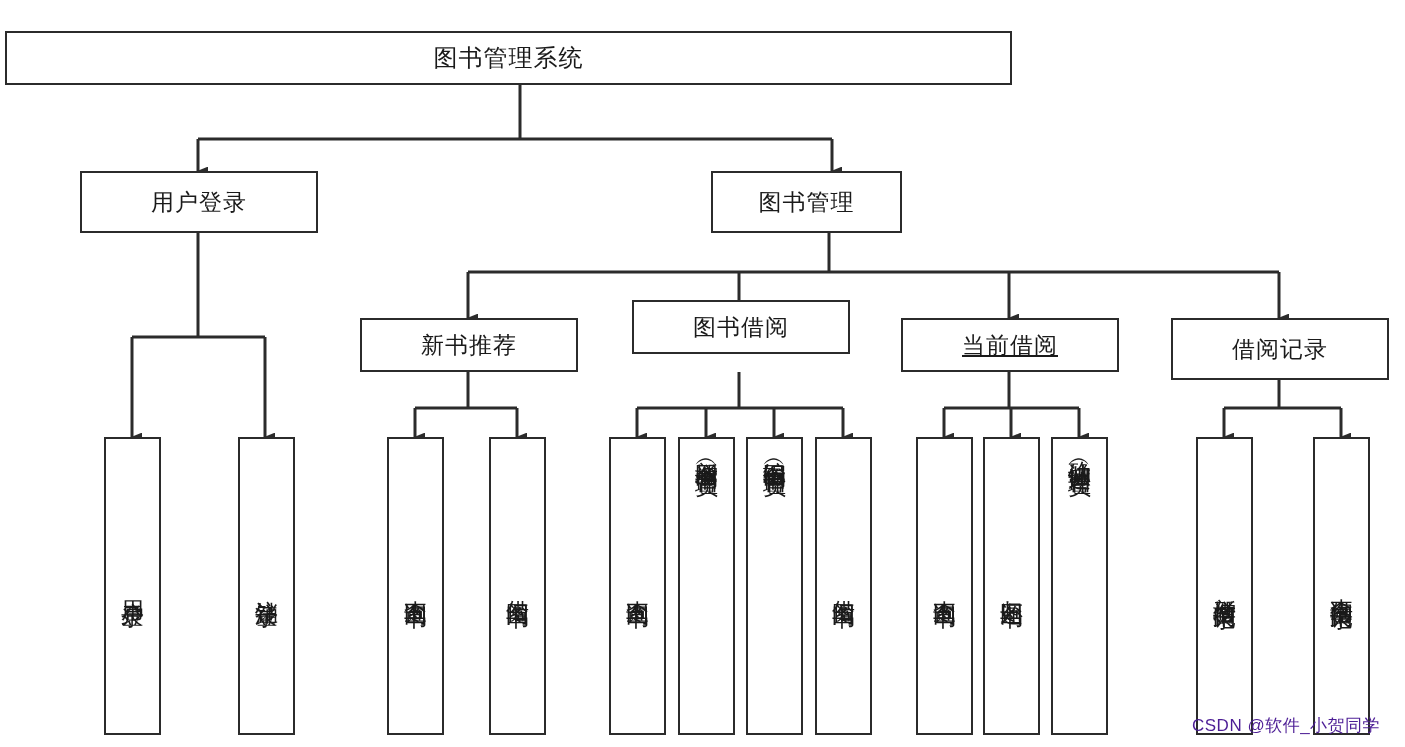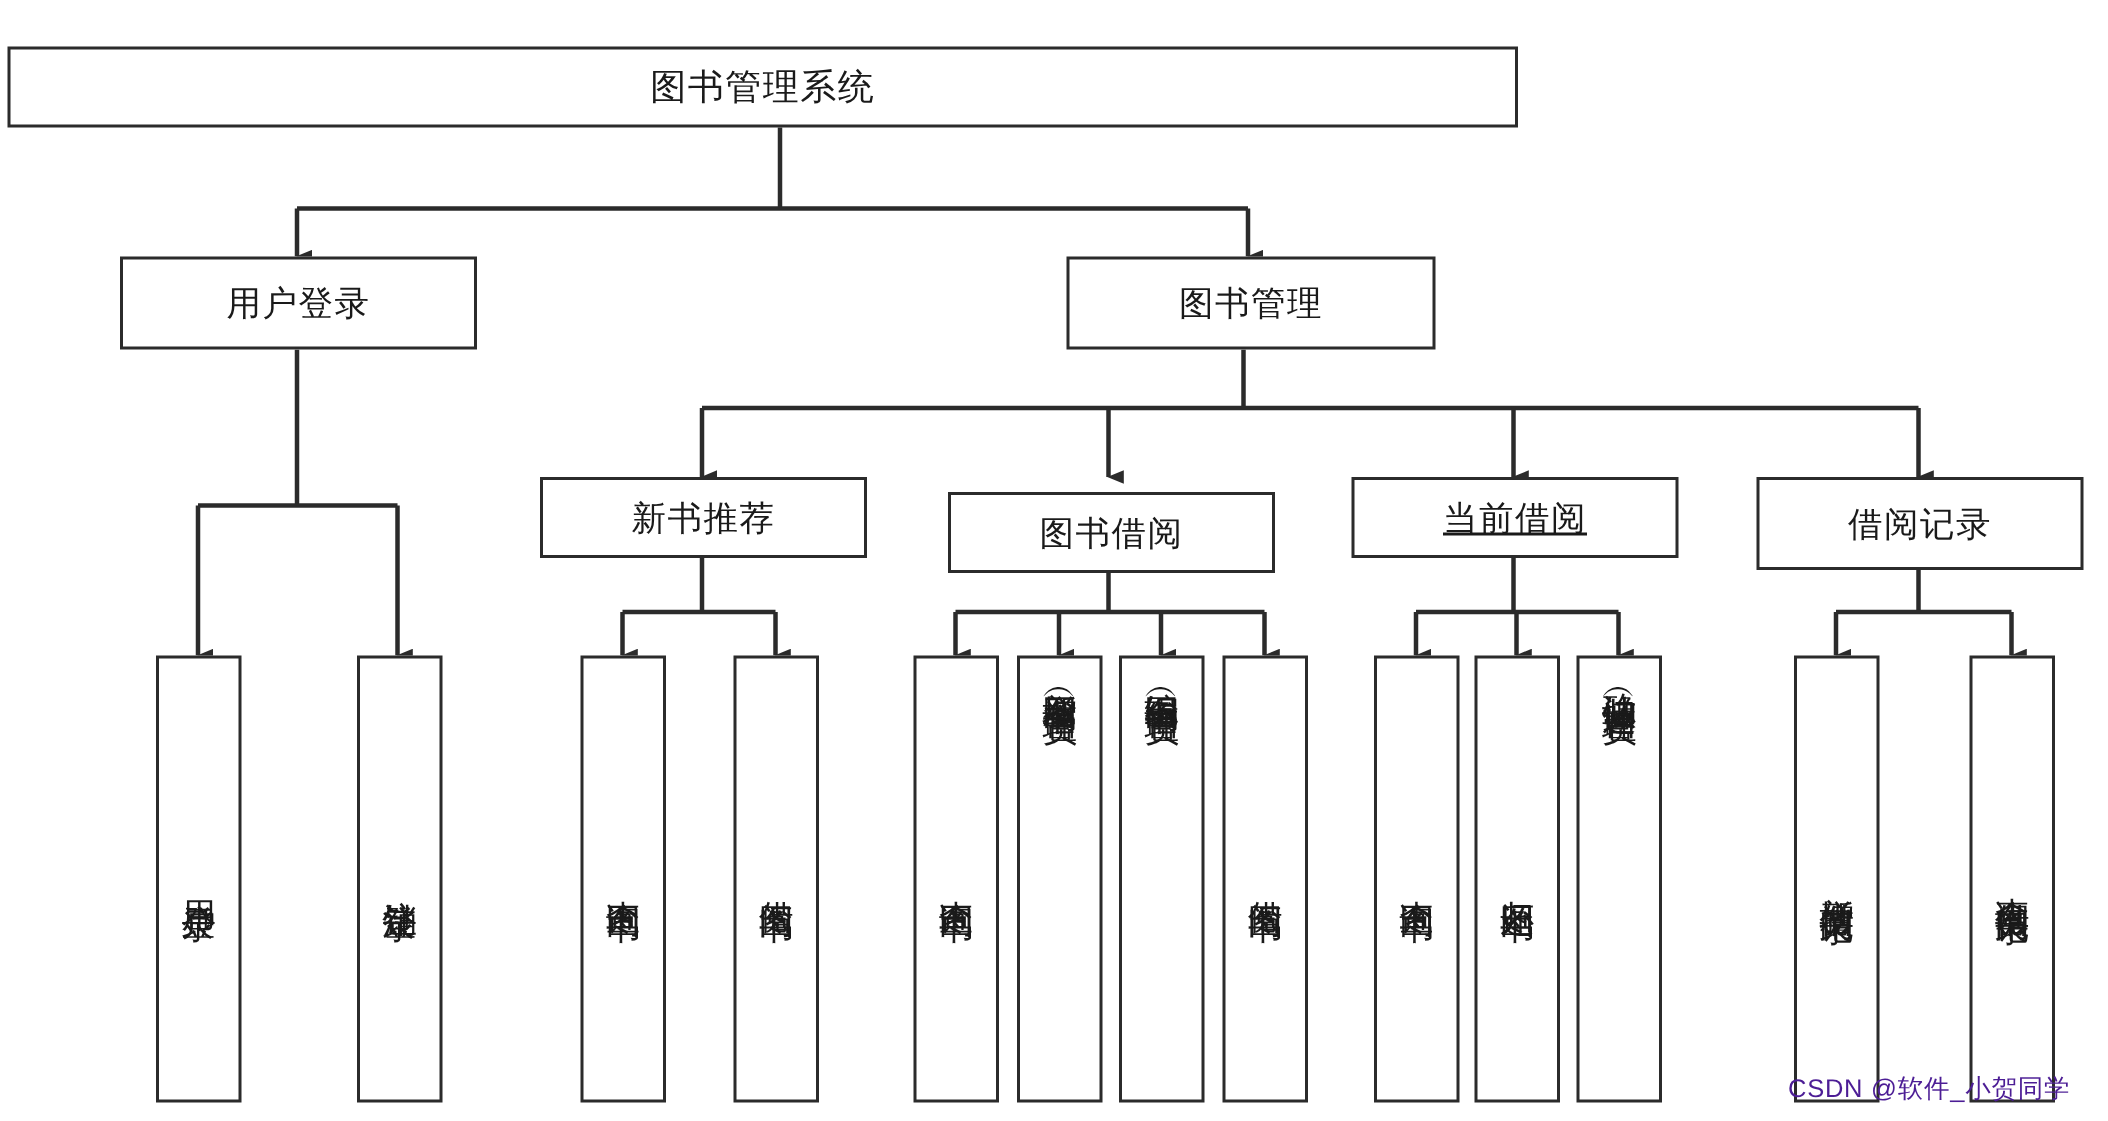--- a/index.html
+++ b/index.html
@@ -131,28 +131,28 @@
     </g>
   </svg>
 
   <div class="node horiz root" style="left:5px; top:12px; width:1007px; height:54px;margin-top:19px;">
     <span>图书管理系统</span>
   </div>
 
   <div class="node horiz" style="left:80px; top:171px; width:238px; height:62px;">
     <span>用户登录</span>
   </div>
-  <div class="node horiz" style="left:711px; top:171px; width:246px; height:62px;">
+  <div class="node horiz" style="left:711px; top:171px; width:191px; height:62px;">
     <span>图书管理</span>
   </div>
 
   <div class="node horiz" style="left:360px; top:318px; width:218px; height:54px;">
     <span>新书推荐</span>
   </div>
-  <div class="node horiz" style="left:632px; top:328px; width:218px; height:54px;">
+  <div class="node horiz" style="left:632px; top:300px; width:218px; height:54px;">
     <span>图书借阅</span>
   </div>
   <div class="node horiz" style="left:901px; top:318px; width:218px; height:54px;text-decoration:underline;">
     <span>当前借阅</span>
   </div>
   <div class="node horiz" style="left:1171px; top:318px; width:218px; height:62px;">
     <span>借阅记录</span>
   </div>
 
   <div class="leaf" style="left:104px; top:437px; width:57px; height:298px;">

